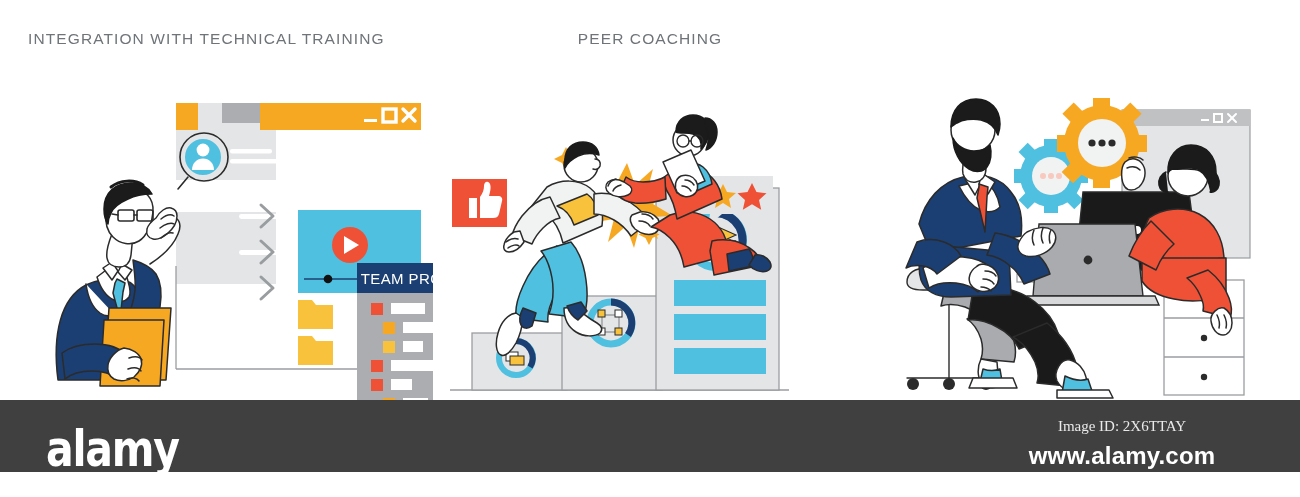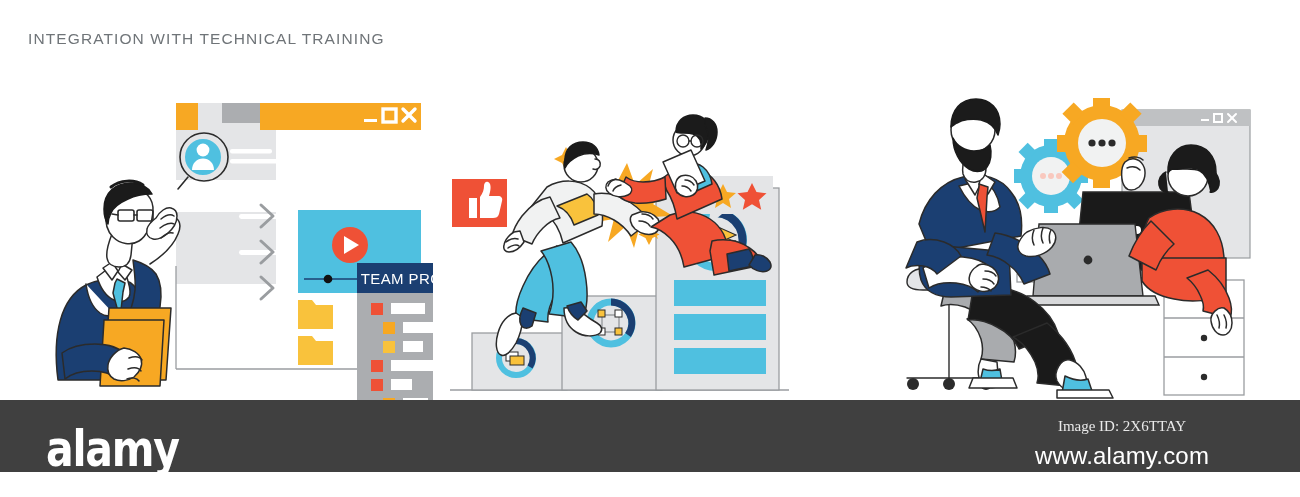--- a/index.html
+++ b/index.html
@@ -31,21 +31,21 @@
     color:#fff;font-size:50px;line-height:50px;font-weight:700;
     font-family:"DejaVu Sans",sans-serif;letter-spacing:-1.5px;
     transform:scaleX(.82);transform-origin:left top;
   }
   .alamy-id{
     position:absolute;right:48px;top:18px;width:260px;text-align:center;
     color:#e9e9e9;font-size:15px;font-family:"Liberation Serif",serif;
   }
   .alamy-url{
     position:absolute;right:48px;top:42px;width:260px;text-align:center;
-    color:#fff;font-size:24px;font-weight:400;letter-spacing:.2px;
+    color:#fff;font-size:24px;font-weight:700;letter-spacing:.2px;
   }
   svg{display:block;}
 </style>
 </head>
 <body>
 
 <div class="sheet">
 
   <div class="panels">
 
@@ -189,20 +189,21 @@
             <g>
               <circle cx="204" cy="99" r="24" fill="none" stroke="#2B2B2B" stroke-width="1.6"></circle>
               <path d="M188 119l-10 12" stroke="#2B2B2B" stroke-width="1.6"></path>
             </g>
           </g>
         </svg>
       </div>
     </div>
 
     <div class="panel">
+      <div class="panel-title">PEER COACHING</div>
       <div class="art">
         <svg viewBox="0 0 433 342" width="433" height="342" xmlns="http://www.w3.org/2000/svg">
 
           <line x1="6" y1="332" x2="345" y2="332" stroke="#9A9DA0" stroke-width="1.3"></line>
 
           <g stroke="#9A9DA0" stroke-width="1.3">
             <rect x="28" y="275" width="95" height="57" fill="#E4E5E7"></rect>
             <rect x="118" y="238" width="100" height="94" fill="#E4E5E7"></rect>
             <rect x="212" y="130" width="123" height="202" fill="#E4E5E7"></rect>
           </g>

